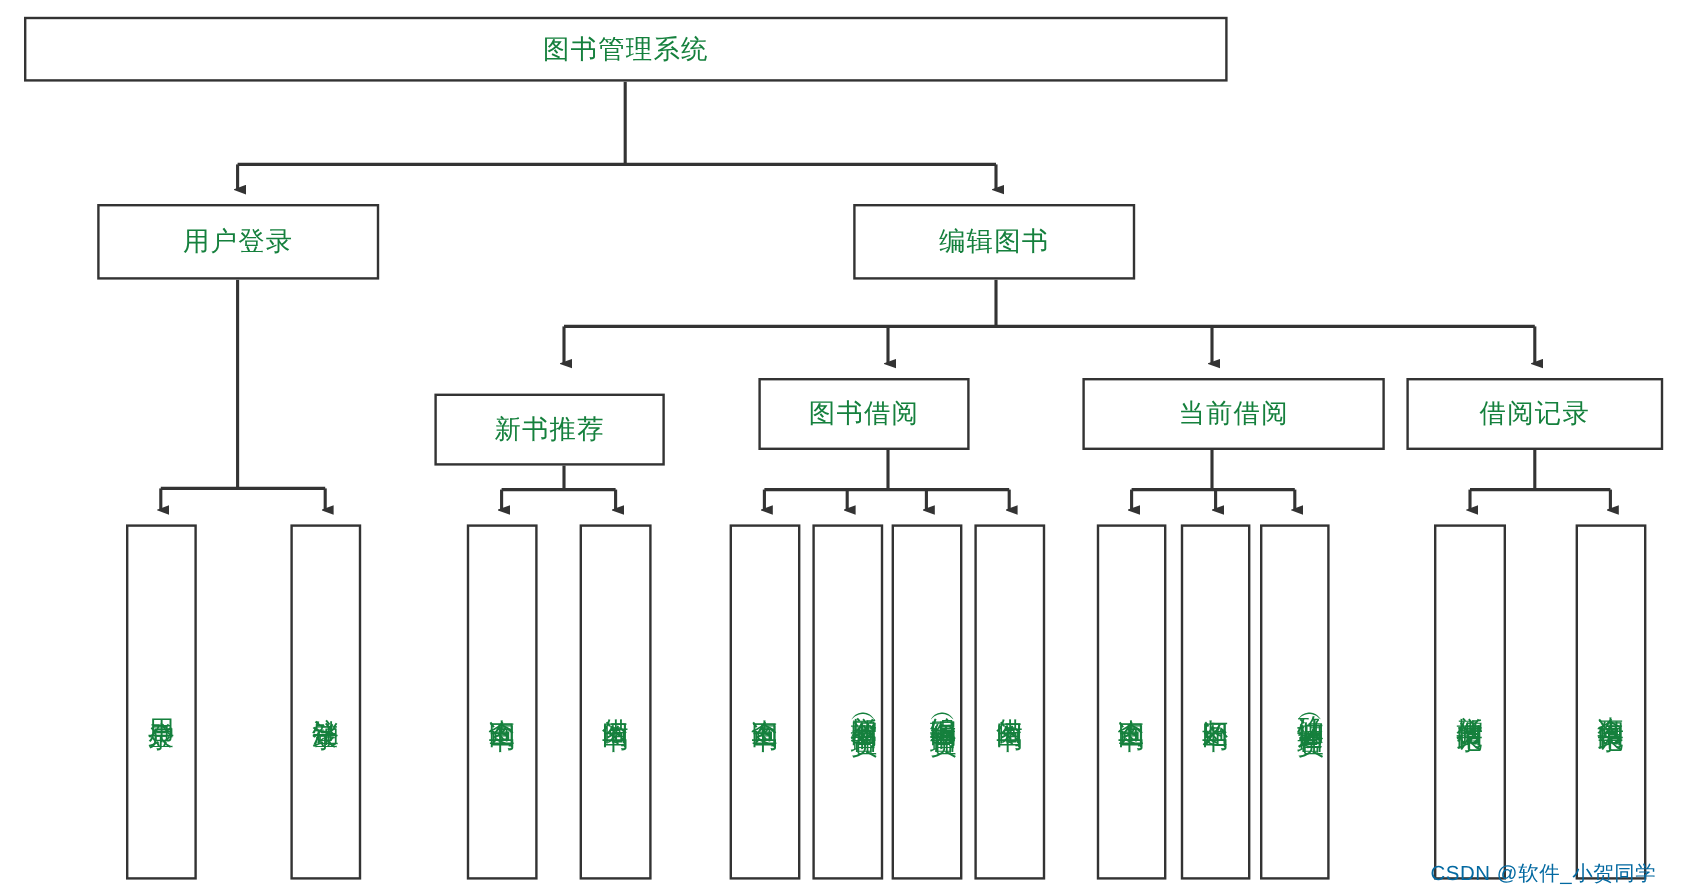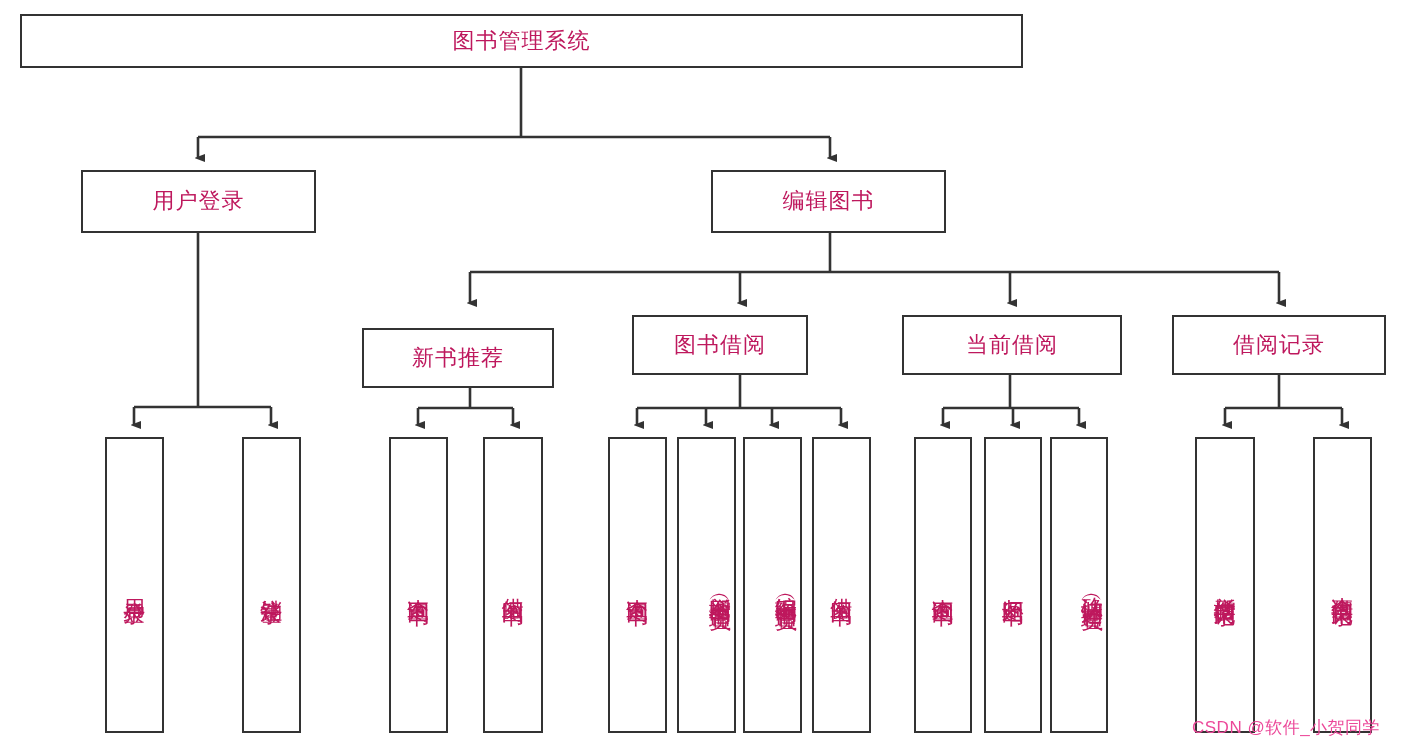--- a/index.html
+++ b/index.html
@@ -25,21 +25,21 @@
     height: 747px;
   }
   .node {
     position: absolute;
     box-sizing: border-box;
     background: #ffffff;
     border: 2px solid #333333;
     display: flex;
     align-items: center;
     justify-content: center;
-    color: #be185d;
+    color: #15803d;
     text-align: center;
   }
   .node.horiz {
     font-size: 22px;
     letter-spacing: 1px;
     line-height: 1.2;
   }
   .node.vert {
     writing-mode: vertical-rl;
     text-orientation: upright;
@@ -50,21 +50,21 @@
     justify-content: center;
     padding-top: 6px;
   }
   .node.vert.mid {
     align-items: center;
     padding-top: 0;
   }
   .watermark {
     position: absolute;
     font-size: 17px;
-    color: #ec4899;
+    color: #0369a1;
     white-space: nowrap;
     letter-spacing: 0.5px;
   }
 </style>
 </head>
 <body>
 
 <div id="canvas">
 
   <svg id="wires" viewBox="0 0 1405 747" xmlns="http://www.w3.org/2000/svg">
@@ -127,21 +127,21 @@
   <div class="node horiz" style="left:711px; top:170px; width:235px; height:63px;">
     <span>编辑图书</span>
   </div>
 
   <div class="node horiz" style="left:362px; top:328px; width:192px; height:60px;">
     <span>新书推荐</span>
   </div>
   <div class="node horiz" style="left:632px; top:315px; width:176px; height:60px;">
     <span>图书借阅</span>
   </div>
-  <div class="node horiz" style="left:902px; top:315px; width:220px; height:60px;">
+  <div class="node horiz" style="left:902px; top:315px; width:252px; height:60px;">
     <span>当前借阅</span>
   </div>
   <div class="node horiz" style="left:1172px; top:315px; width:214px; height:60px;">
     <span>借阅记录</span>
   </div>
 
   <div class="node vert mid" style="left:105px; top:437px; width:59px; height:296px;">
     <span>用户登录</span>
   </div>
   <div class="node vert mid" style="left:242px; top:437px; width:59px; height:296px;">

